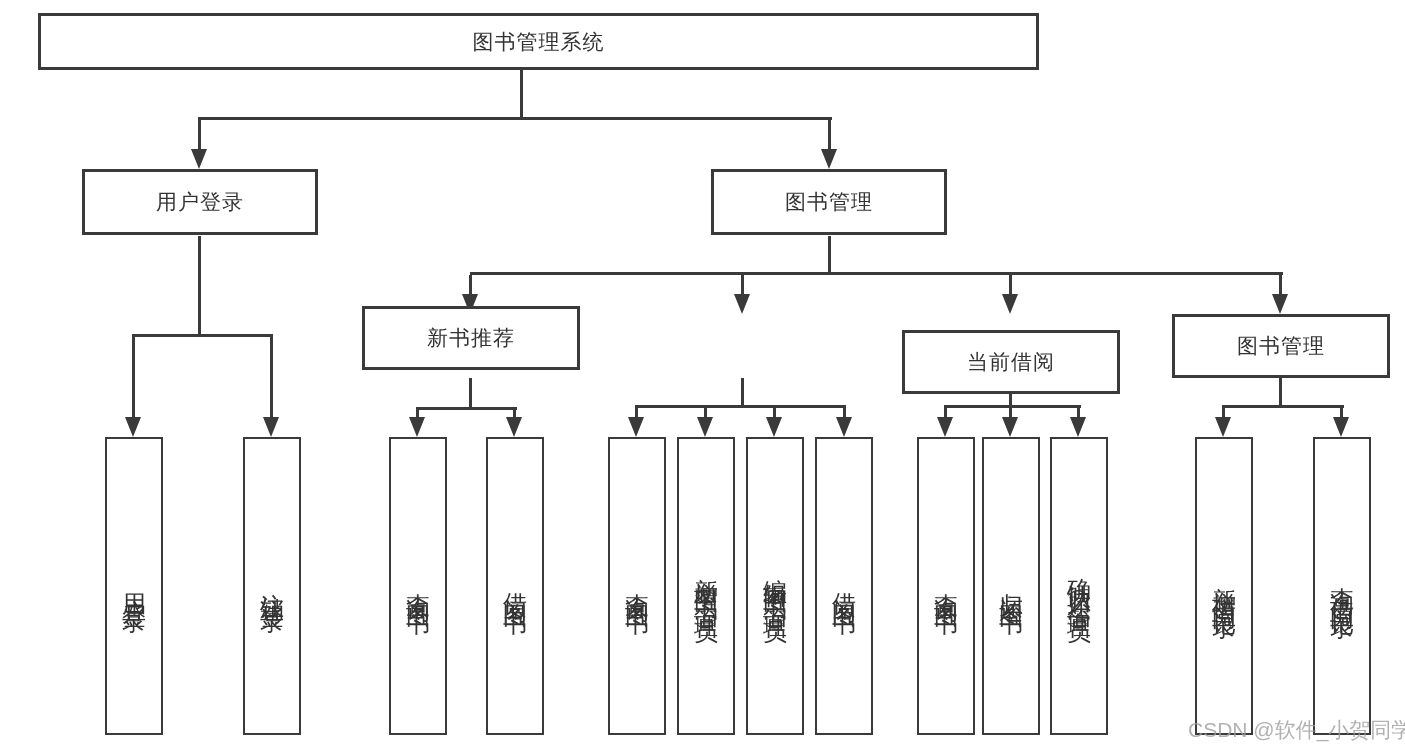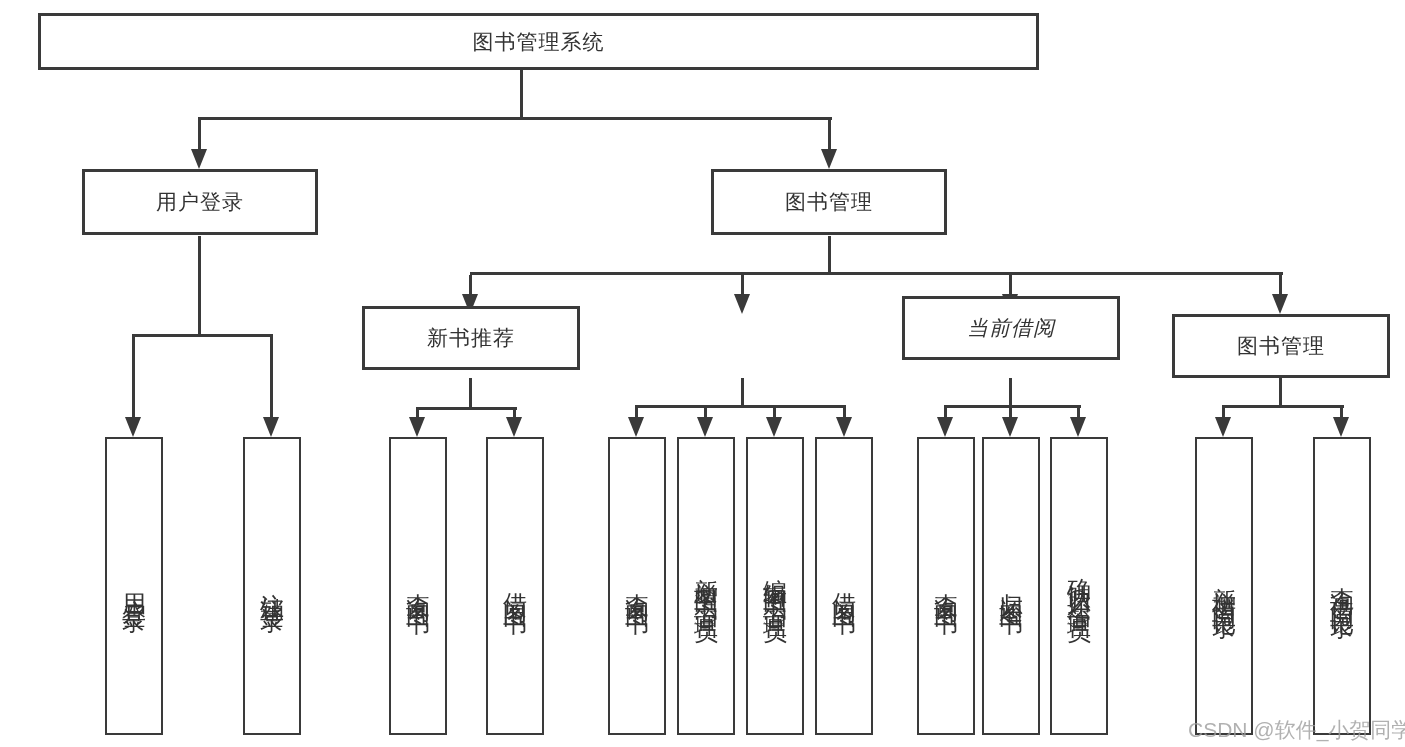--- a/index.html
+++ b/index.html
@@ -78,21 +78,21 @@
 <body>
 
 <div id="canvas">
 
   <div class="hbox" style="left:22px; top:13px; width:1001px; height:57px;margin-left:16px;">图书管理系统</div>
 
   <div class="hbox" style="left:82px; top:169px; width:236px; height:66px;">用户登录</div>
   <div class="hbox" style="left:711px; top:169px; width:236px; height:66px;">图书管理</div>
 
   <div class="hbox" style="left:362px; top:306px; width:218px; height:64px;">新书推荐</div>
-  <div class="hbox" style="left:902px; top:296px; width:218px; height:64px;font-style:italic;">当前借阅</div>
+  <div class="hbox" style="left:902px; top:330px; width:218px; height:64px;">当前借阅</div>
   <div class="hbox" style="left:1172px; top:314px; width:218px; height:64px;">图书管理</div>
 
   <div class="vbox" style="left:105px;">用户登录</div>
   <div class="vbox" style="left:243px;">注销登录</div>
 
   <div class="vbox" style="left:389px;">查询图书</div>
   <div class="vbox" style="left:486px;">借阅图书</div>
 
   <div class="vbox" style="left:608px;">查询图书</div>
   <div class="vbox" style="left:677px;">新增图书（管理员）</div>

